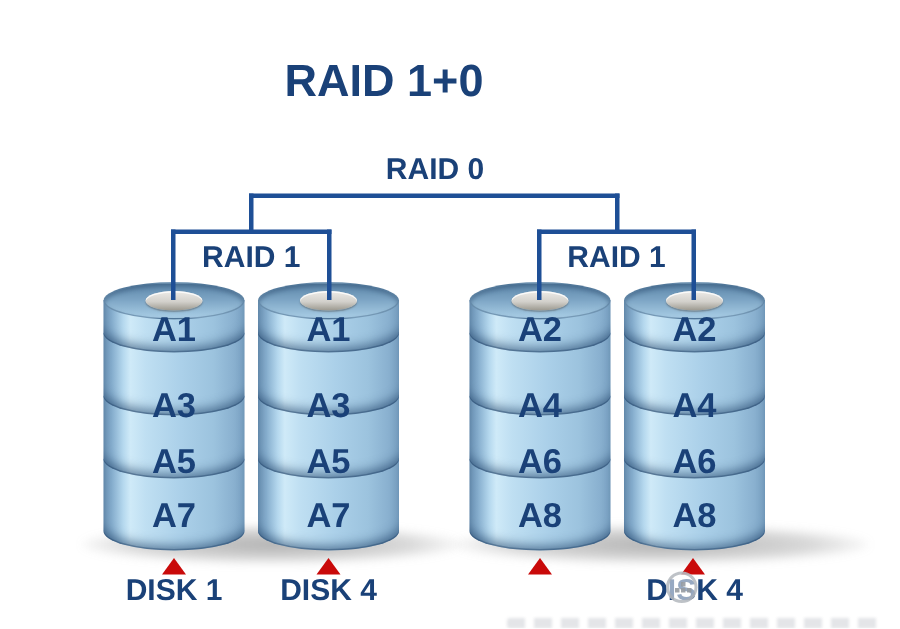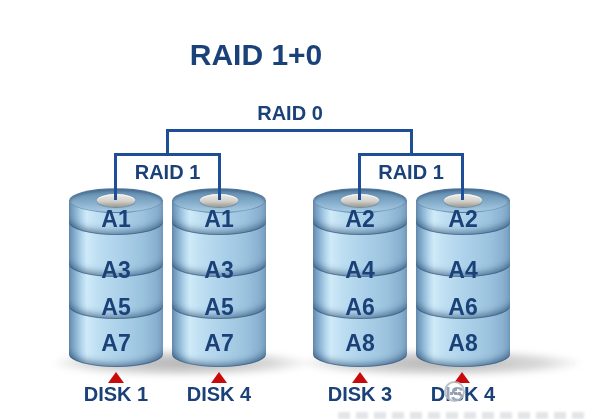--- a/index.html
+++ b/index.html
@@ -192,21 +192,20 @@
     </div>
   </div>
 
   <div class="arrow a1"></div>
   <div class="arrow a2"></div>
   <div class="arrow a3"></div>
   <div class="arrow a4"></div>
 
   <div class="dname n1">DISK 1</div>
   <div class="dname n2">DISK 4</div>
-  <div class="dname n3">DISK 3</div>
   <div class="dname n4">DISK 4</div>
 
   <div class="watermark">
     <div class="wm-logo"></div>
   </div>
 
   <div class="faint-line"></div>
 
 </div>
 

